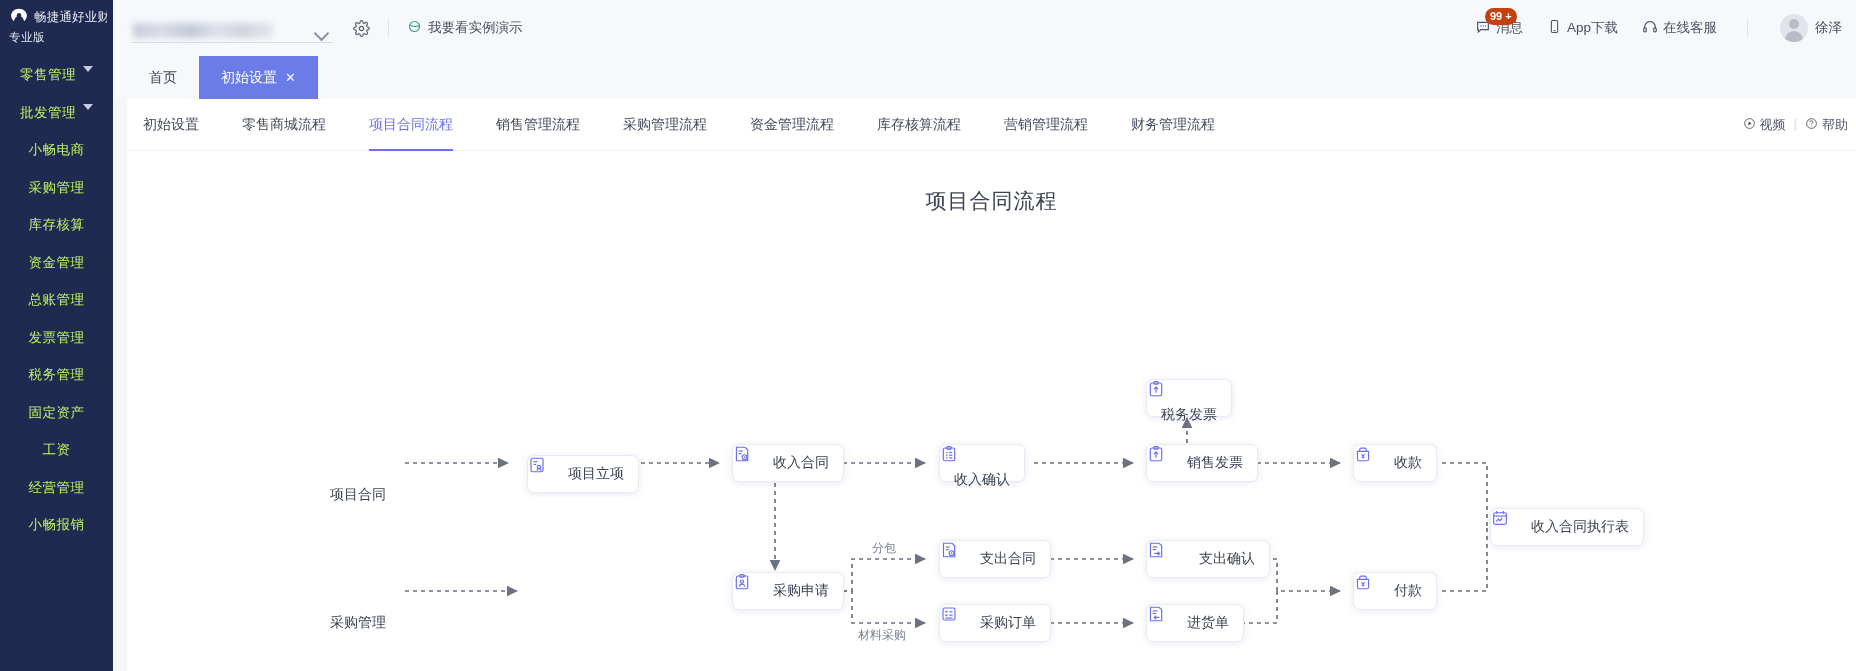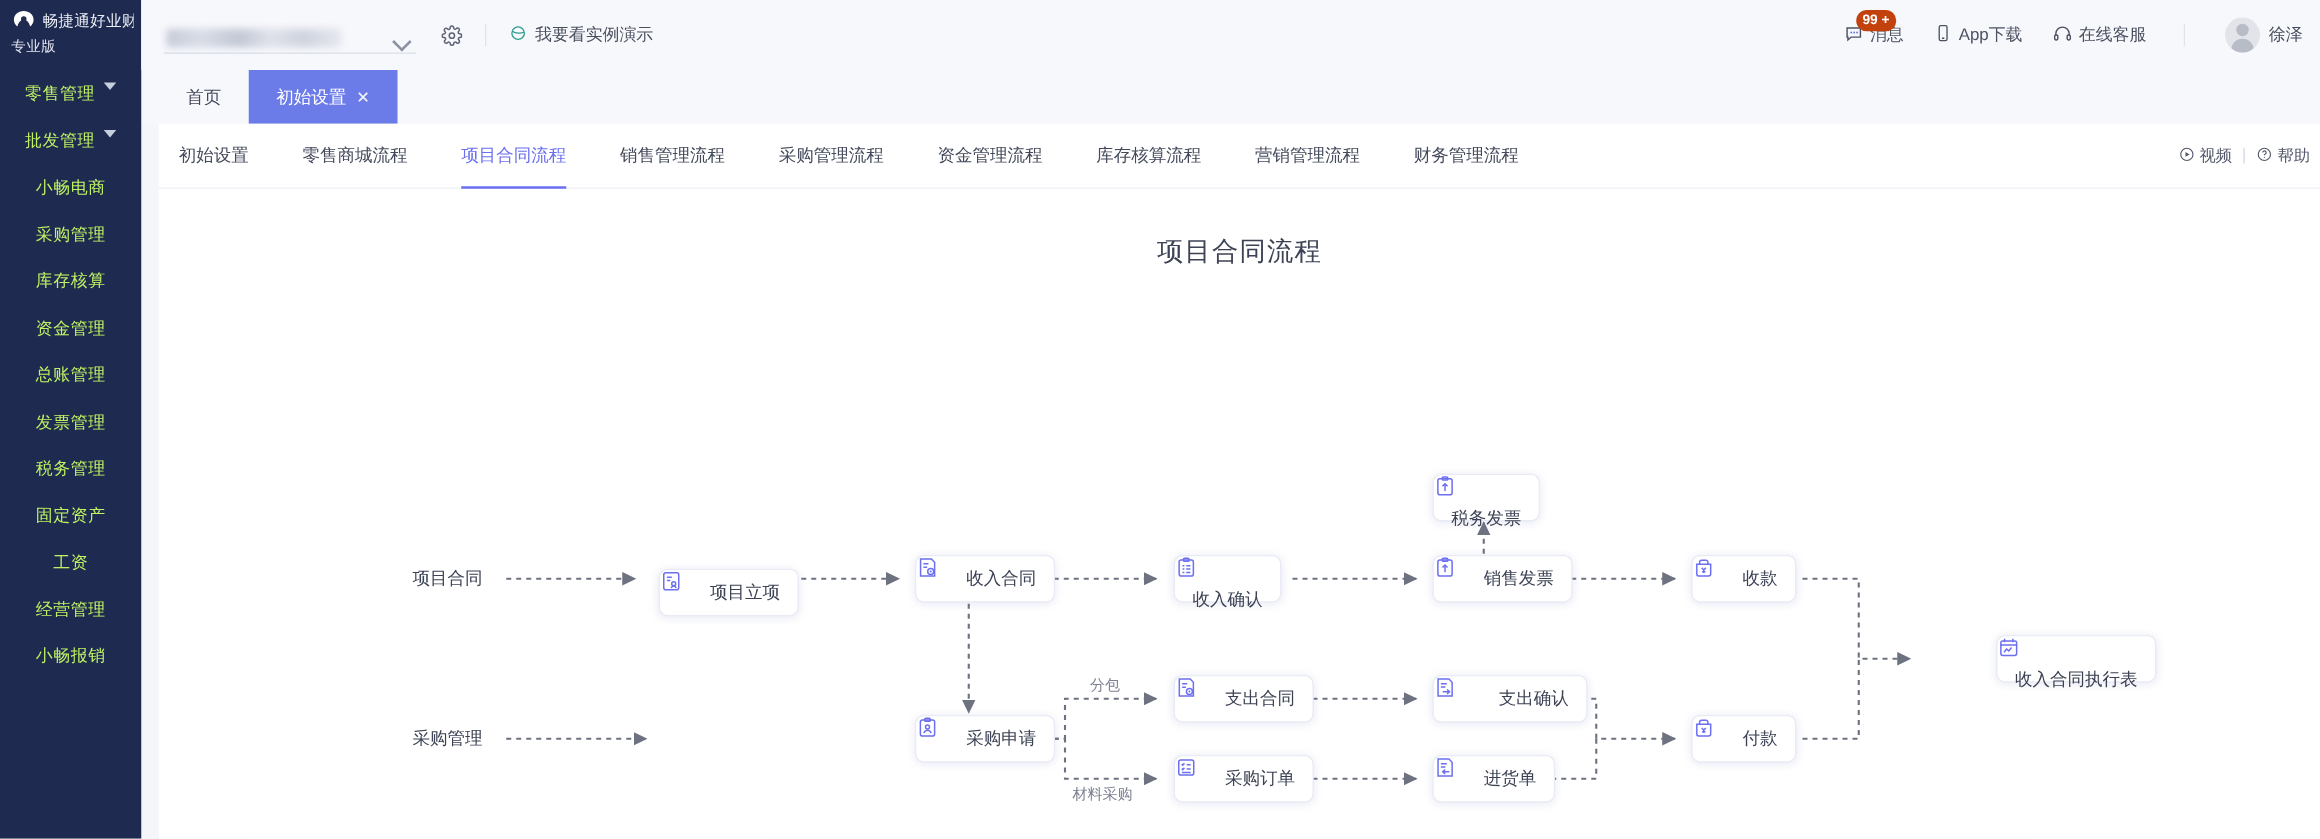--- a/index.html
+++ b/index.html
@@ -143,21 +143,21 @@
   .canvas svg { position: absolute; left: 0; top: 0; }
   .node {
     position: absolute; display: flex; align-items: center; gap: 8px;
     background: #fff; border: 1px solid #e8eaf4; border-radius: 7px;
     padding: 0 14px; height: 38px; font-size: 14px; color: #3c4254;
     box-shadow: 0 1px 7px rgba(110,120,190,.17); cursor: pointer;
     white-space: nowrap;
   }
   .node .nicon { width: 18px; height: 18px; flex: 0 0 18px; display: block; }
   .rowlabel {
-    position: absolute; font-size: 14px; color: #3c4254; white-space: nowrap;
+    position: absolute; font-size: 14px; color: #3c4254; white-space: nowrap; margin-top: 32px;
   }
   .edgelabel {
     position: absolute; font-size: 12px; color: #7b8092; white-space: nowrap;
   }
 </style>
 </head>
 <body>
 
 <div class="app">
 
@@ -477,21 +477,21 @@
           <span class="nicon">
             <svg viewBox="0 0 24 24" width="18" height="18" fill="none" stroke="#6b6ff0" stroke-width="1.6">
               <path d="M4.6 8.4h14.8V19a2 2 0 0 1-2 2H6.6a2 2 0 0 1-2-2z"></path>
               <path d="M7.6 8.4V6.2a2 2 0 0 1 2-2h4.8a2 2 0 0 1 2 2v2.2"></path>
               <path d="M9.8 12.4l2.2 2.2 2.2-2.2M12 14.6v3.2M10.2 16.4h3.6"></path>
             </svg>
           </span>
           <span>收款</span>
         </div>
 
-        <div class="node" style="left:1470px; top:293px;flex-direction:column;">
+        <div class="node" style="left:1363px; top:293px;">
           <span class="nicon">
             <svg viewBox="0 0 24 24" width="18" height="18" fill="none" stroke="#6b6ff0" stroke-width="1.6">
               <rect x="3.6" y="5" width="16.8" height="15.4" rx="2"></rect>
               <line x1="3.6" y1="9.4" x2="20.4" y2="9.4"></line>
               <line x1="7.6" y1="2.6" x2="7.6" y2="6.4"></line>
               <line x1="16.4" y1="2.6" x2="16.4" y2="6.4"></line>
               <path d="M7 17l2.6-3.4 2.4 2 3-3.6"></path>
             </svg>
           </span>
           <span>收入合同执行表</span>

